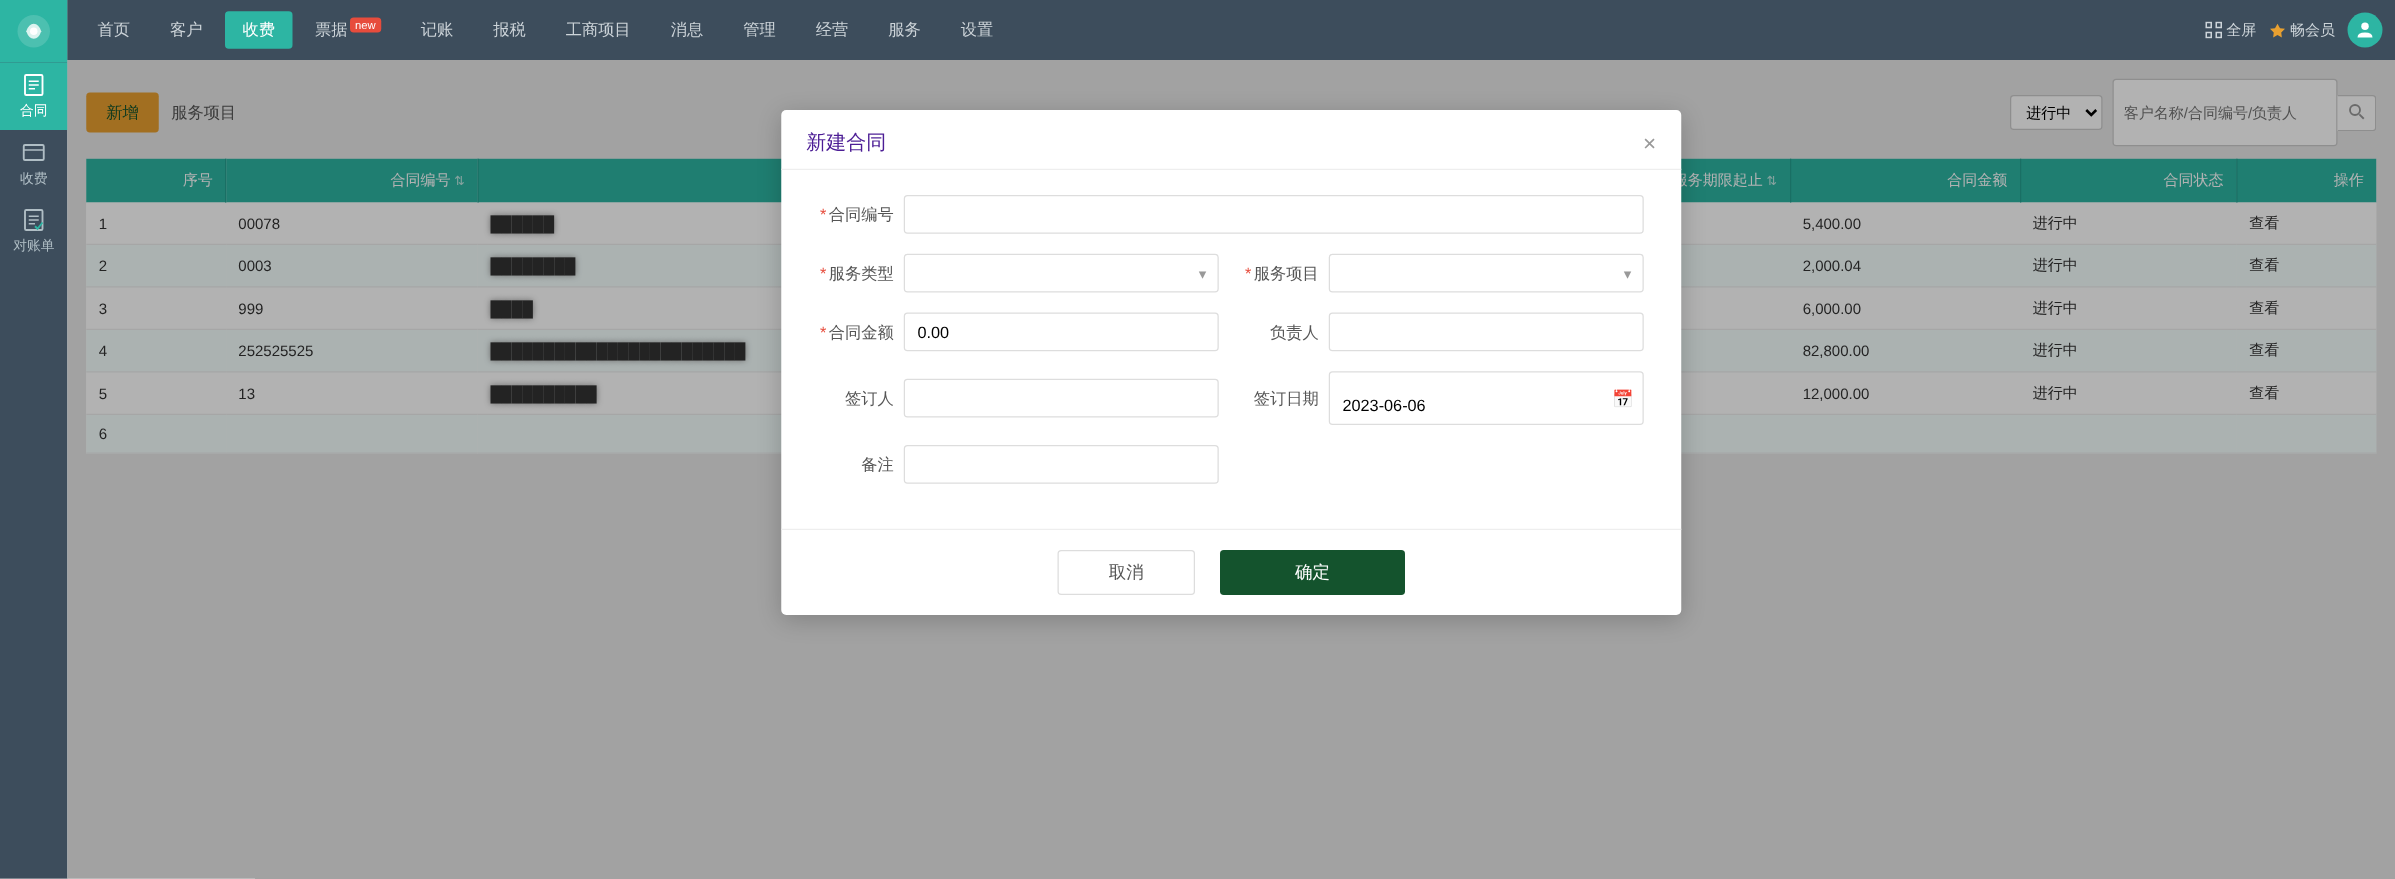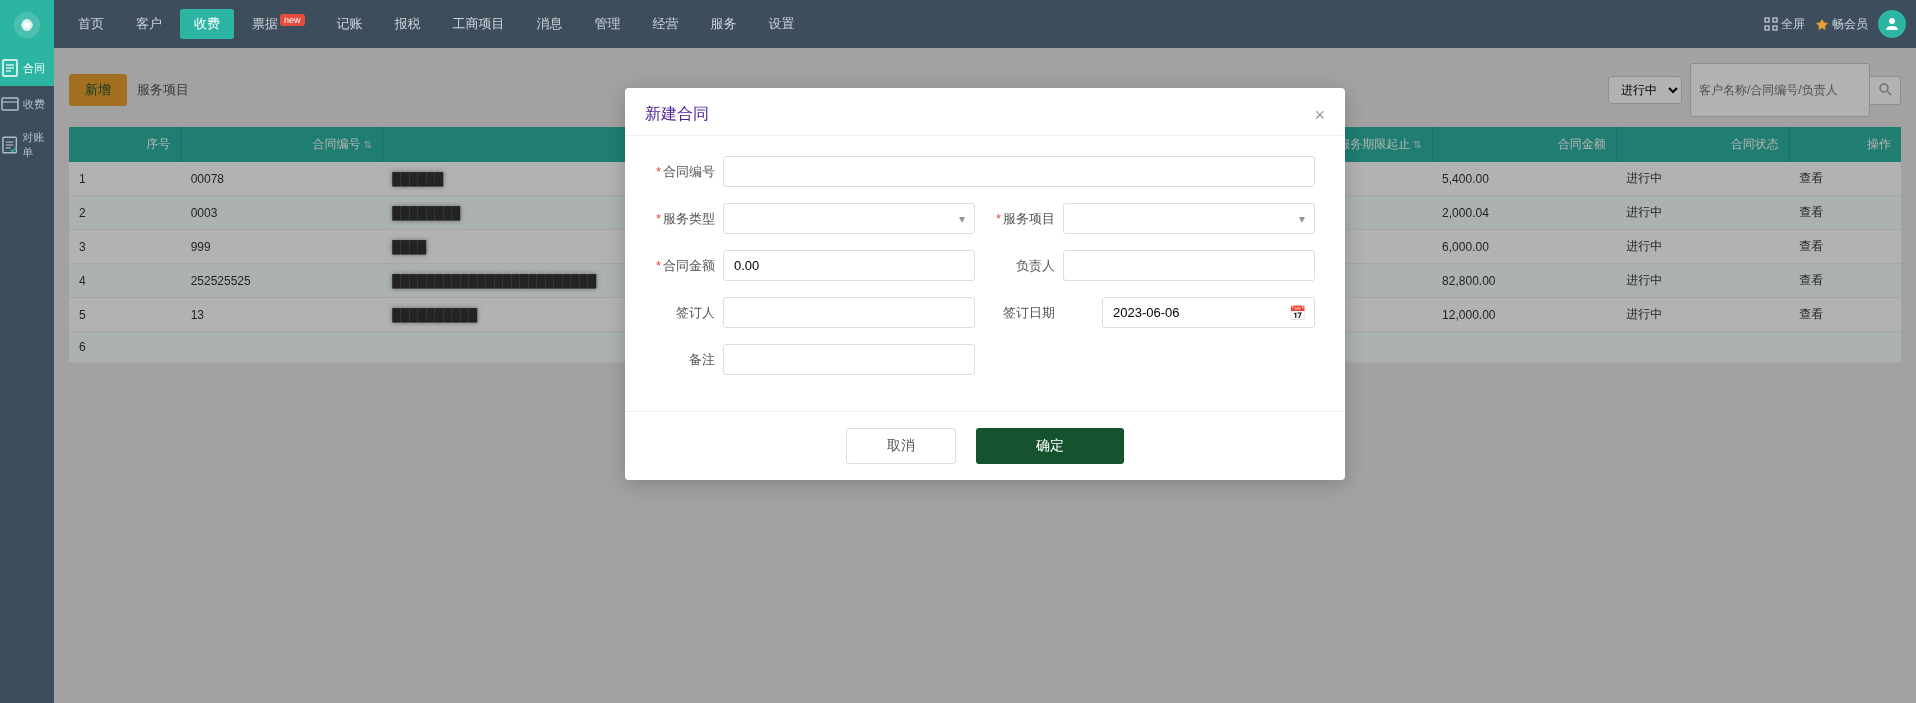--- a/index.html
+++ b/index.html
@@ -2,21 +2,21 @@
 <html><head>
   <meta charset="utf-8">
   <style>
     * { box-sizing: border-box; margin: 0; padding: 0; }
     body { font-family: "Microsoft YaHei", "PingFang SC", sans-serif; font-size: 13px; background: #e8e8e8; display: flex; height: 703px; overflow: hidden; }
 
     
     .sidebar { width: 54px; background: #3d4d5c; display: flex; flex-direction: column; align-items: center; padding-top: 0; }
     .sidebar-logo { width: 54px; height: 50px; background: #2db5a3; display: flex; align-items: center; justify-content: center; }
     .sidebar-logo svg { width: 28px; height: 28px; }
-    .sidebar-item { width: 54px; padding: 8px 0; display: flex; align-items: center; cursor: pointer; color: #b0bec5; font-size: 11px; gap: 3px; }
+    .sidebar-item { width: 54px; padding: 8px 0; display: flex; flex-direction: column; align-items: center; cursor: pointer; color: #b0bec5; font-size: 11px; gap: 3px; }
     .sidebar-item.active { background: #2db5a3; color: #fff; }
     .sidebar-item svg { width: 20px; height: 20px; }
 
     
     .main-area { flex: 1; display: flex; flex-direction: column; }
     .topnav { height: 48px; background: #3d4d5c; display: flex; align-items: center; padding: 0 10px; gap: 4px; }
     .nav-item { padding: 6px 14px; color: #cdd4d9; cursor: pointer; border-radius: 3px; font-size: 13px; white-space: nowrap; }
     .nav-item.active { background: #2db5a3; color: #fff; }
     .nav-badge { display: inline-block; background: #e74c3c; color: #fff; font-size: 9px; padding: 1px 4px; border-radius: 3px; margin-left: 2px; vertical-align: super; }
     .topnav-right { margin-left: auto; display: flex; align-items: center; gap: 10px; color: #cdd4d9; font-size: 12px; }
@@ -57,21 +57,21 @@
     .modal-body { padding: 20px 30px; }
     .form-row { display: flex; gap: 20px; margin-bottom: 16px; }
     .form-field { flex: 1; display: flex; align-items: center; gap: 8px; }
     .form-label { font-size: 13px; color: #555; white-space: nowrap; min-width: 60px; text-align: right; }
     .required-star { color: #e74c3c; margin-right: 2px; }
     .form-input { flex: 1; border: 1px solid #ddd; border-radius: 3px; padding: 7px 10px; font-size: 13px; outline: none; }
     .select-wrapper { flex: 1; position: relative; display: flex; align-items: center; }
     .select-wrapper::after { content: '▾'; position: absolute; right: 10px; color: #999; pointer-events: none; font-size: 12px; }
     .select-wrapper select { flex: 1; width: 100%; appearance: none; -webkit-appearance: none; border: 1px solid #ddd; border-radius: 3px; padding: 7px 28px 7px 10px; font-size: 13px; outline: none; background: #fff; cursor: pointer; }
     .date-input-wrapper { flex: 1; position: relative; display: flex; align-items: center; }
-    .date-input-wrapper input { flex: 1; border: 1px solid #ddd; border-radius: 3px; padding: 7px 30px 7px 10px; font-size: 13px; outline: none; margin-left: 39px; }
+    .date-input-wrapper input { flex: 1; border: 1px solid #ddd; border-radius: 3px; padding: 19px 30px 7px 10px; font-size: 13px; outline: none; }
     .cal-icon { position: absolute; right: 8px; color: #999; cursor: pointer; font-size: 14px; }
     .modal-footer { padding: 16px 20px; border-top: 1px solid #eee; display: flex; justify-content: center; gap: 20px; }
     .btn-cancel { padding: 8px 40px; border: 1px solid #ddd; background: #fff; border-radius: 3px; cursor: pointer; font-size: 14px; color: #555; }
     .btn-confirm { padding: 8px 60px; border: none; background: #14532d; color: #fff; border-radius: 3px; cursor: pointer; font-size: 14px; }
   </style>
 </head>
 <body>
 
 <div class="sidebar">
   <div class="sidebar-logo">

